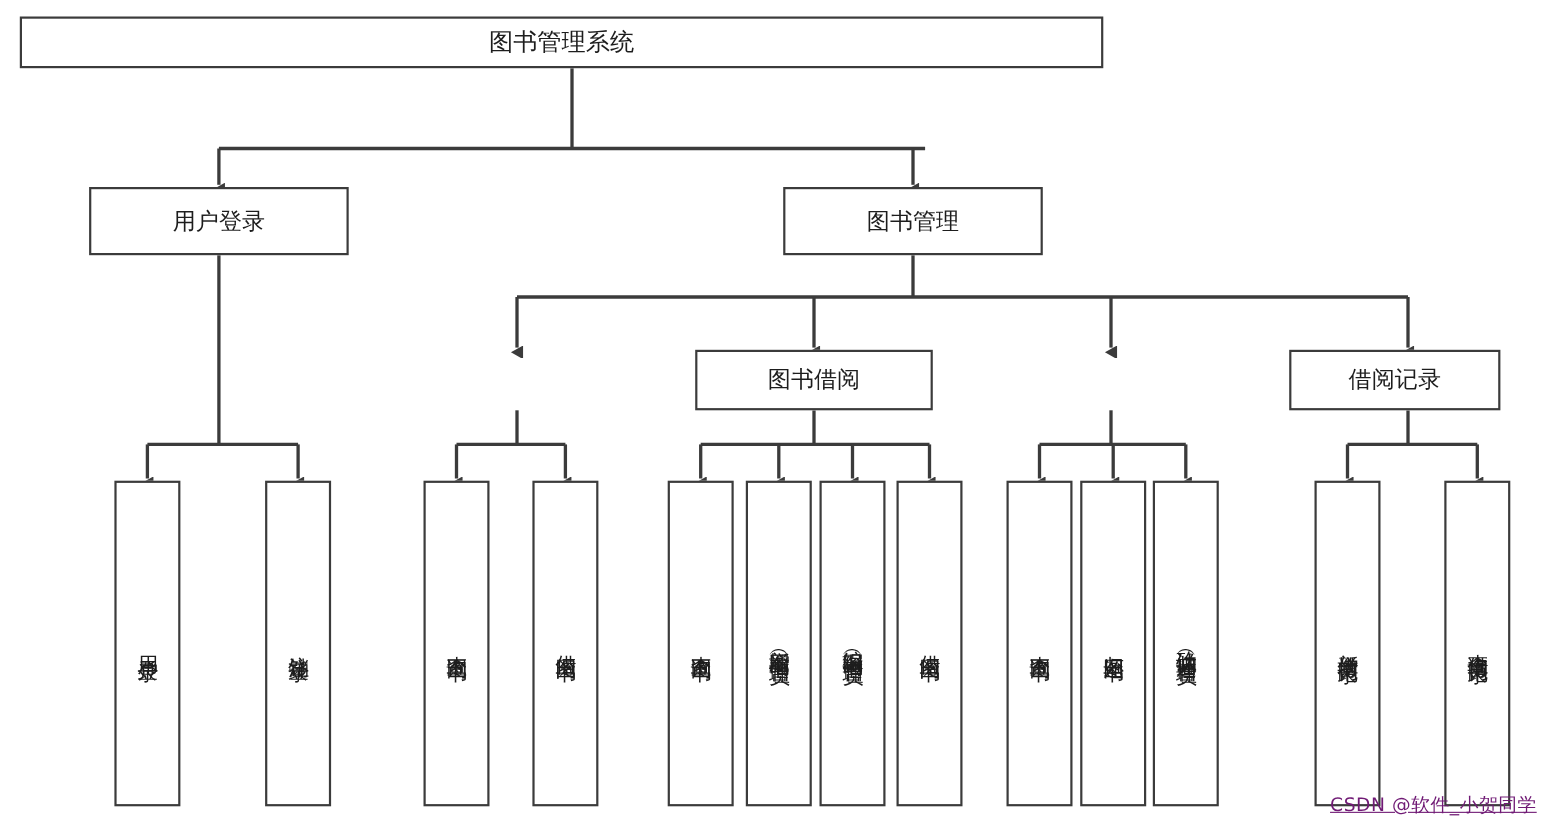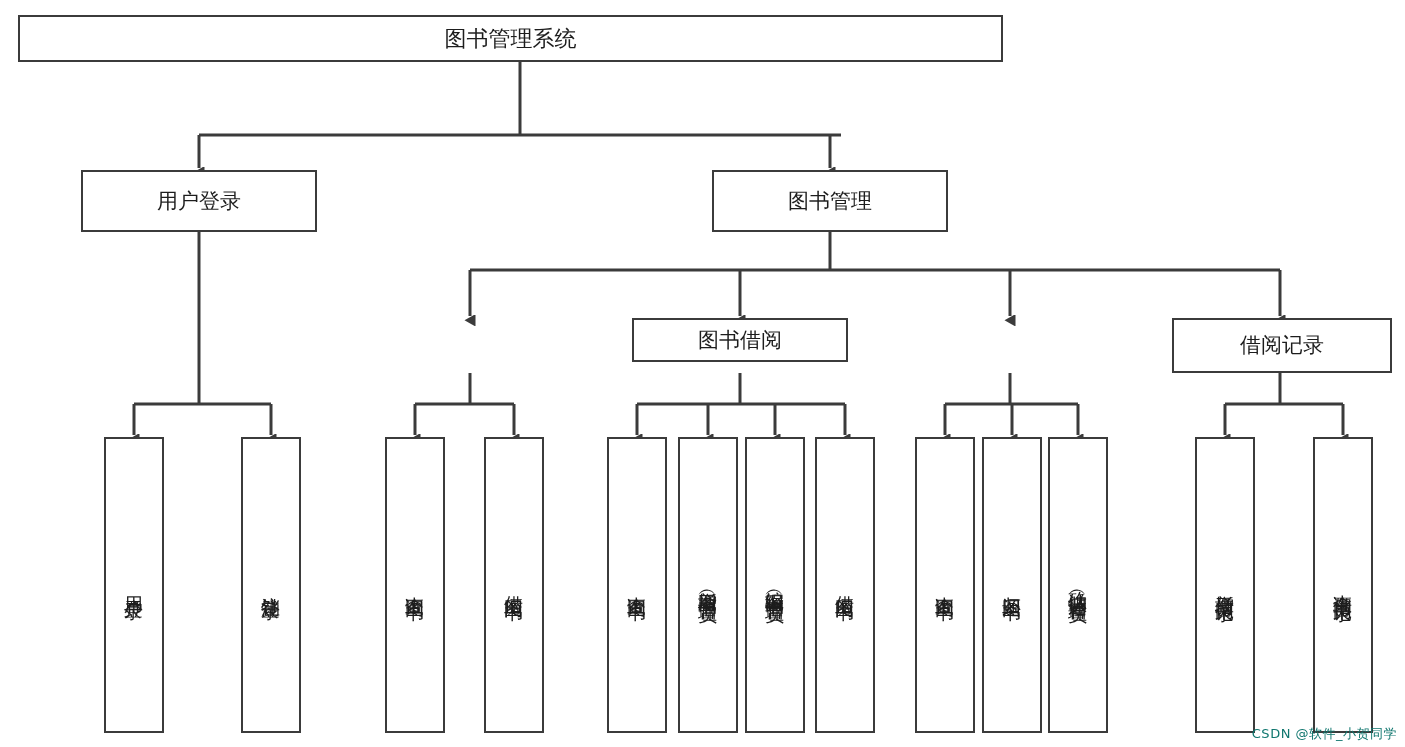--- a/index.html
+++ b/index.html
@@ -35,25 +35,26 @@
     writing-mode:vertical-rl;
     text-orientation:upright;
     font-size:19px;
     letter-spacing:2px;
     line-height:1;
     white-space:nowrap;
   }
   .watermark{
     position:absolute;
     right:8px;bottom:4px;
-    font-size:13px;
-    color:#0f766e;
+    font-size:17px;
+    color:#701a75;
     letter-spacing:.5px;
     white-space:nowrap;
     pointer-events:none;
+    text-decoration:underline;
   }
 </style>
 </head>
 <body>
 
 <div id="stage">
 
   <svg id="wires" viewBox="0 0 1405 747" xmlns="http://www.w3.org/2000/svg">
     <defs>
       <marker id="ah" markerWidth="11" markerHeight="13" refX="1.2" refY="6.2" orient="auto" markerUnits="userSpaceOnUse">
@@ -108,24 +109,24 @@
     <span class="lbl">图书管理系统</span>
   </div>
 
   <div class="node h-node" style="left:81px;top:170px;width:236px;height:62px;">
     <span class="lbl">用户登录</span>
   </div>
   <div class="node h-node" style="left:712px;top:170px;width:236px;height:62px;justify-content:center;">
     <span class="lbl">图书管理</span>
   </div>
 
-  <div class="node h-node" style="left:632px;top:318px;width:216px;height:44px;">
+  <div class="node h-node" style="left:632px;top:318px;width:216px;height:55px;">
     <span class="lbl">图书借阅</span>
   </div>
-  <div class="node h-node" style="left:1172px;top:318px;width:220px;height:55px;">
+  <div class="node h-node" style="left:1172px;top:318px;width:192px;height:55px;">
     <span class="lbl">借阅记录</span>
   </div>
 
   <div class="node v-node" style="left:104px;top:437px;width:60px;height:296px;">
     <span class="lbl">用户登录</span>
   </div>
   <div class="node v-node" style="left:241px;top:437px;width:60px;height:296px;">
     <span class="lbl">注销登录</span>
   </div>
 

